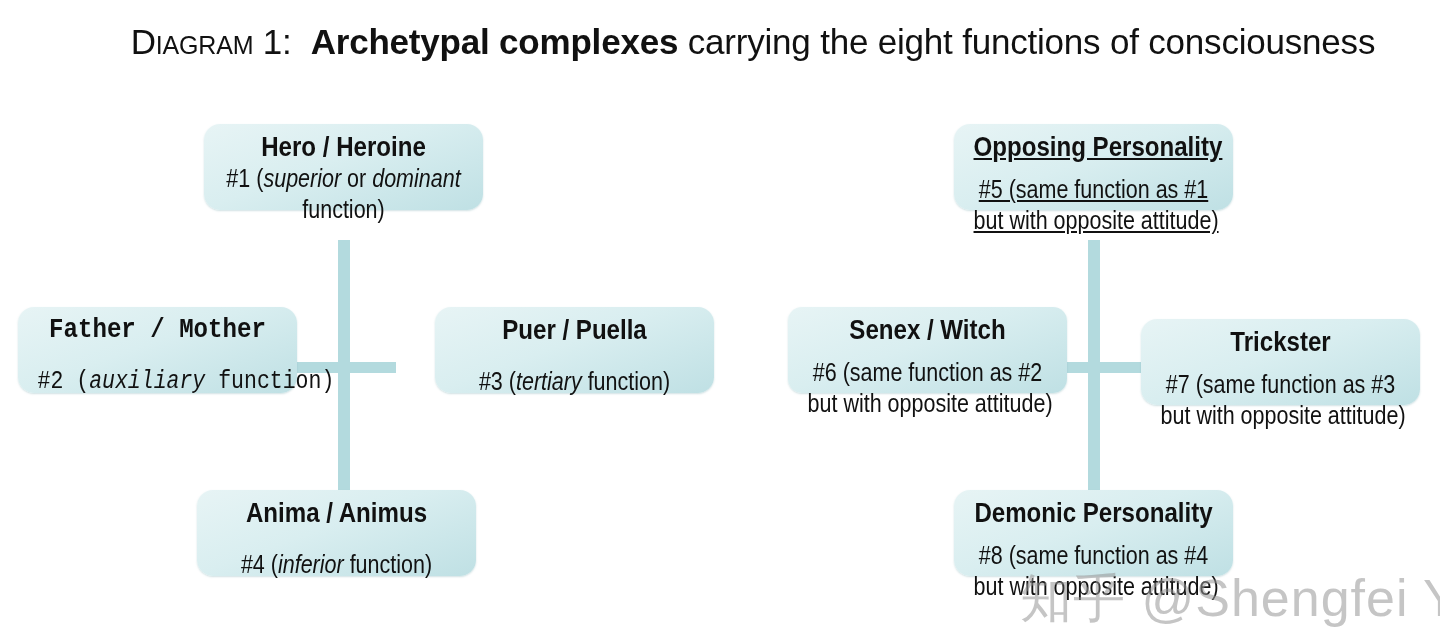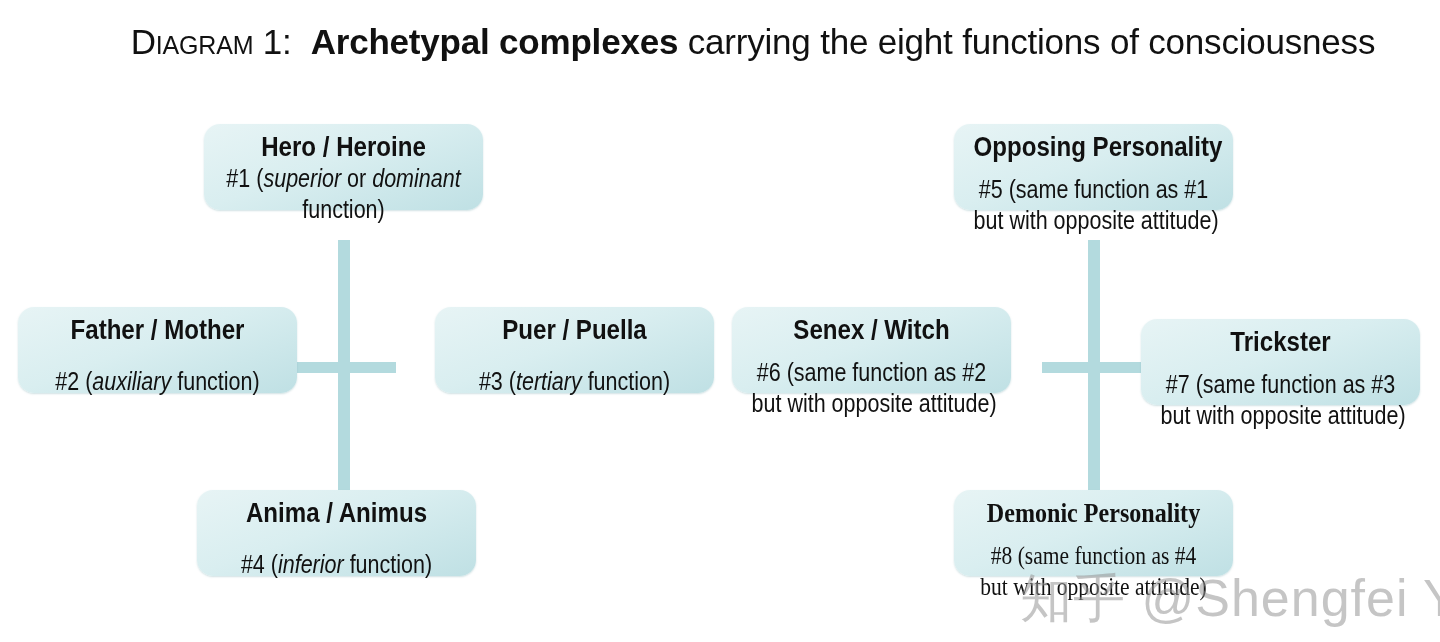--- a/index.html
+++ b/index.html
@@ -52,58 +52,58 @@
 <div class="bar" style="left:1042px; top:362px; width:104px; height:11px;"></div>
 
 <div class="box" style="left:204px; top:124px;">
   <div class="head">Hero / Heroine</div>
   <div class="body tight">
     <span>#1 (</span><i>superior</i><span> or </span><i>dominant</i>
   </div>
   <div class="body">function)</div>
 </div>
 
-<div class="box" style="left:18px; top:307px;">
+<div class="box" style="left:18px; top:307px;font-family:Liberation Mono, monospace;">
   <div class="head">Father / Mother</div>
   <div class="body gap">
     <span>#2 (</span><i>auxiliary</i><span> function)</span>
   </div>
 </div>
 
 <div class="box" style="left:391px; top:307px;margin-left:44px;">
   <div class="head">Puer / Puella</div>
   <div class="body gap">
     <span>#3 (</span><i>tertiary</i><span> function)</span>
   </div>
 </div>
 
 <div class="box" style="left:197px; top:490px;">
   <div class="head">Anima / Animus</div>
   <div class="body gap">
     <span>#4 (</span><i>inferior</i><span> function)</span>
   </div>
 </div>
 
-<div class="box" style="left:954px; top:124px;">
+<div class="box" style="left:954px; top:124px;text-decoration:underline;">
   <div class="head">Opposing Personality</div>
   <div class="body mid">#5 (same function as #1</div>
   <div class="body">but with opposite attitude)</div>
 </div>
 
-<div class="box" style="left:732px; top:307px;">
+<div class="box" style="left:788px; top:307px;border-radius:14px;">
   <div class="head">Senex / Witch</div>
   <div class="body mid">#6 (same function as #2</div>
   <div class="body">but with opposite attitude)</div>
 </div>
 
 <div class="box" style="left:1141px; top:307px;margin-top:12px;">
   <div class="head">Trickster</div>
   <div class="body mid">#7 (same function as #3</div>
   <div class="body">but with opposite attitude)</div>
 </div>
 
-<div class="box" style="left:954px; top:490px;font-family:Liberation Serif, serif;">
+<div class="box" style="left:954px; top:490px;">
   <div class="head">Demonic Personality</div>
   <div class="body mid">#8 (same function as #4</div>
   <div class="body">but with opposite attitude)</div>
 </div>
 
 <div class="watermark">知乎 @Shengfei Yin</div>
 
 </body></html>

